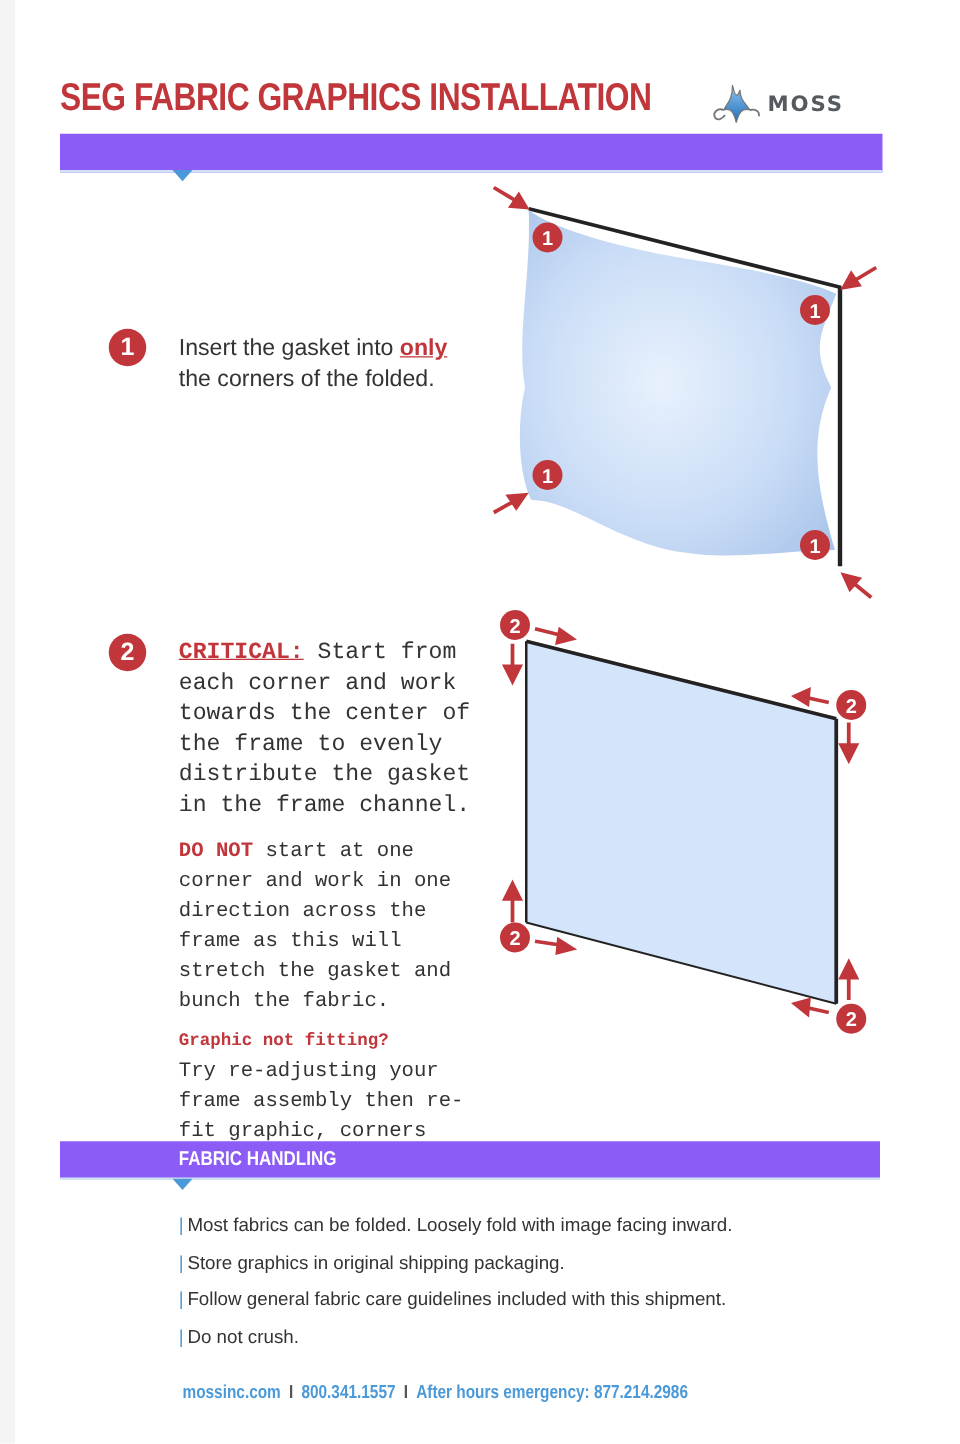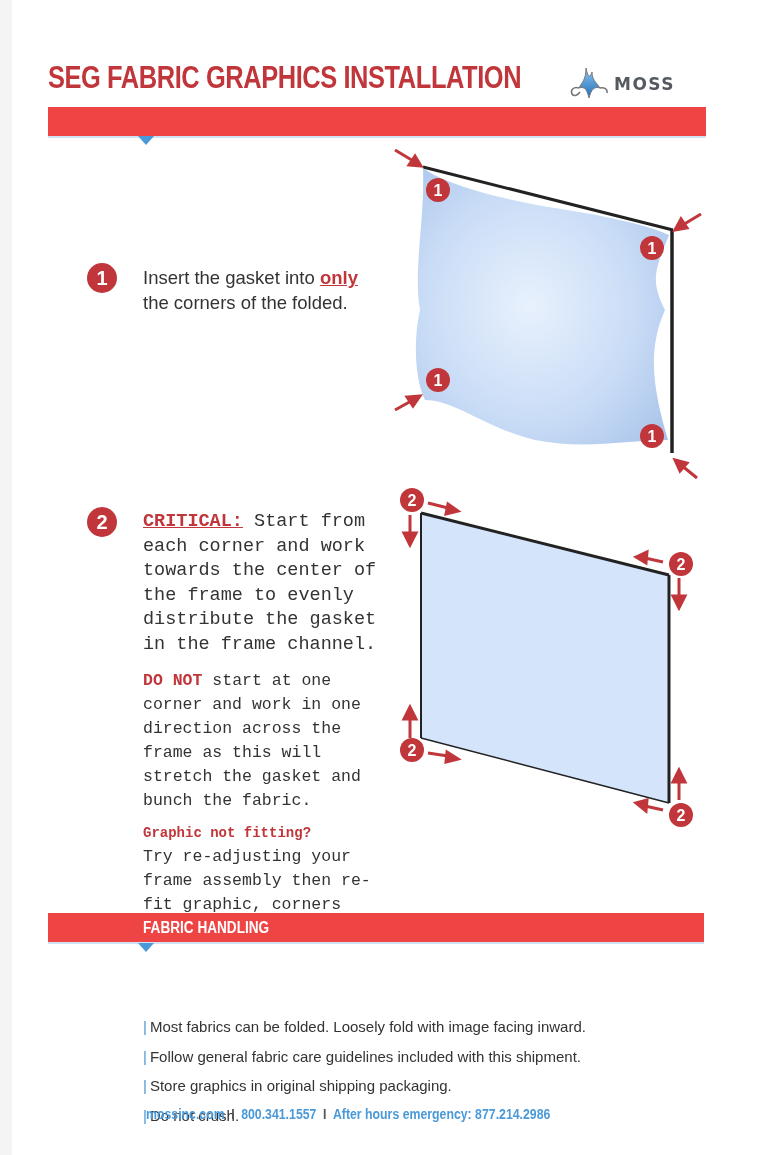--- a/index.html
+++ b/index.html
@@ -11,38 +11,38 @@
     }
     .left-strip { position: absolute; left: 0; top: 0; width: 12px; height: 1155px; background: #f4f4f4; }
     .title {
       position: absolute; left: 48px; top: 60px;
       font-family: "Liberation Sans", sans-serif; font-weight: bold;
       font-size: 31px; color: #c0363a; letter-spacing: -0.5px;
       transform: scaleX(0.82); transform-origin: left top; white-space: nowrap;
     }
     .logo { position: absolute; left: 568px; top: 66px; width: 140px; height: 36px; display: flex; align-items: center; }
     .logo-text { font-family: "DejaVu Sans", sans-serif; font-weight: bold; font-size: 17px; color: #555a60; letter-spacing: 1.5px; margin-left: 4px; }
-    .band { position: absolute; left: 48px; width: 658px; height: 29px; background: #ef4444; border-bottom: 2px solid #cfe3f4; }
+    .band { position: absolute; left: 48px; width: 658px; height: 29px; background: #8b5cf6; border-bottom: 2px solid #cfe3f4; }
     .band-notch { position: absolute; width: 0; height: 0; border-left: 8px solid transparent; border-right: 8px solid transparent; border-top: 9px solid #4a99d8; }
     .band-label {
       position: absolute; left: 95px; top: 6px; color: #fff; font-weight: bold; font-size: 16px;
       transform: scaleX(0.85); transform-origin: left top; white-space: nowrap;
     }
     .step-badge {
       position: absolute; width: 30px; height: 30px; border-radius: 50%;
       background: #c0363a; color: #fff; font-weight: bold; font-size: 20px;
       display: flex; align-items: center; justify-content: center;
     }
     .step-text { position: absolute; left: 143px; font-size: 18.5px; line-height: 24.5px; color: #333; }
     .red-under { color: #c0363a; font-weight: bold; text-decoration: underline; text-align: right; }
     .red-bold { color: #c0363a; font-weight: bold; }
     .para { margin: 0 0 10px 0; font-family: Liberation Mono, monospace; }
     .para-head { color: #c0363a; font-weight: bold; display: block; font-size: 14px; }
     .illus { position: absolute; }
-    .bullets { position: absolute; left: 143px; top: 1012px; font-size: 15px; line-height: 29.5px; color: #333; }
+    .bullets { position: absolute; left: 143px; top: 966px; font-size: 15px; line-height: 29.5px; color: #333; }
     .bullet-bar { color: #4a99d8; margin-right: 3px; }
     .footer {
       position: absolute; left: 146px; top: 1105px; color: #4a99d8; font-weight: bold; font-size: 15px;
       transform: scaleX(0.82); transform-origin: left top; white-space: nowrap;
     }
     .footer .sep { color: #555; margin: 0 8px; }
   </style>
 </head>
 <body>
 
@@ -153,20 +153,20 @@
   </g>
 </svg>
 
 <div class="band" style="top:913px; width:656px;">
   <span class="band-label">FABRIC HANDLING</span>
 </div>
 <div class="band-notch" style="left:138px; top:943px;"></div>
 
 <div class="bullets">
   <div><span class="bullet-bar">|</span><span>Most fabrics can be folded. Loosely fold with image facing inward.</span></div>
+  <div><span class="bullet-bar">|</span><span>Store graphics in original shipping packaging.</span></div>
   <div><span class="bullet-bar">|</span><span>Follow general fabric care guidelines included with this shipment.</span></div>
-  <div><span class="bullet-bar">|</span><span>Store graphics in original shipping packaging.</span></div>
   <div><span class="bullet-bar">|</span><span>Do not crush.</span></div>
 </div>
 
 <div class="footer">
   <span>mossinc.com</span><span class="sep">I</span><span>800.341.1557</span><span class="sep">I</span><span>After hours emergency: 877.214.2986</span>
 </div>
 
 </body></html>

